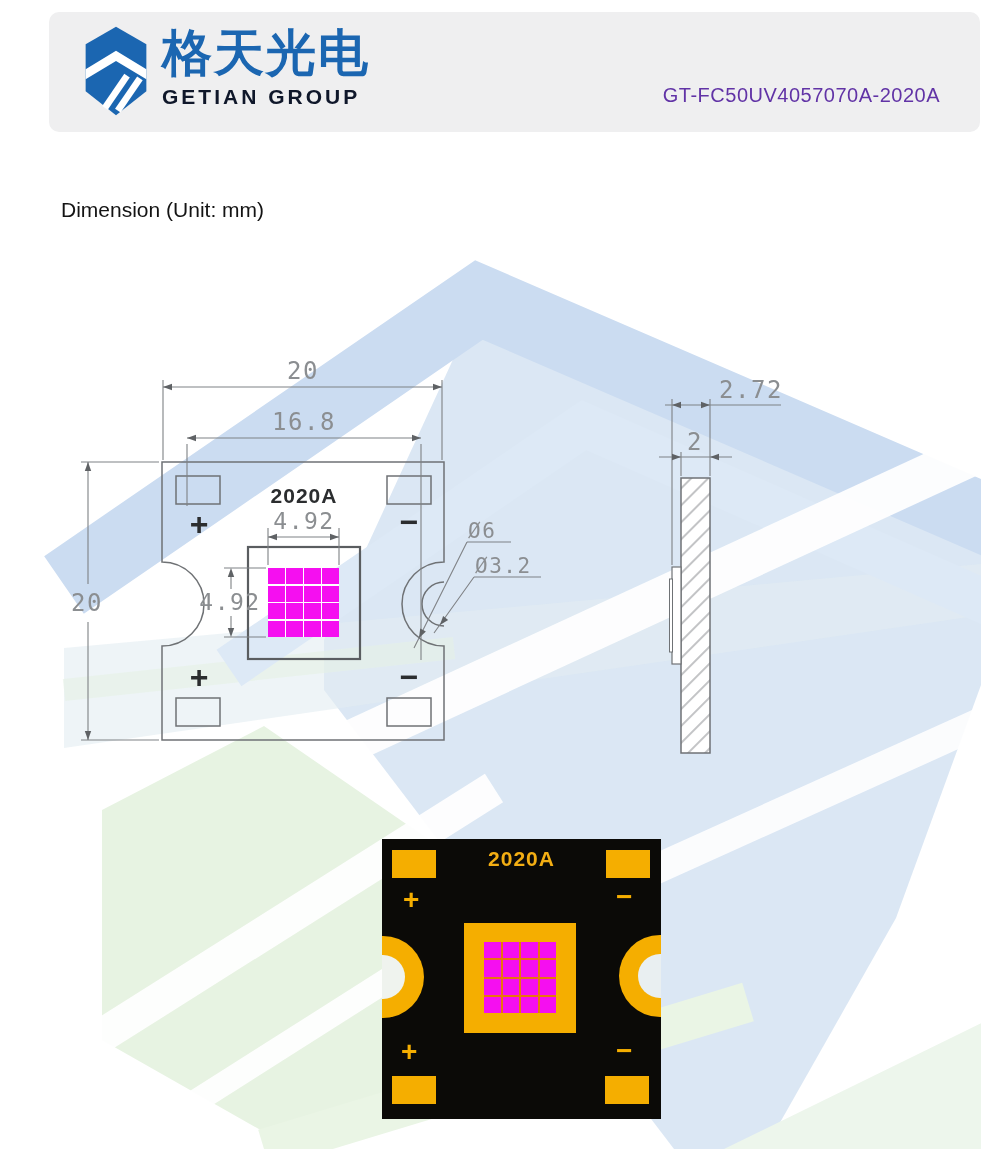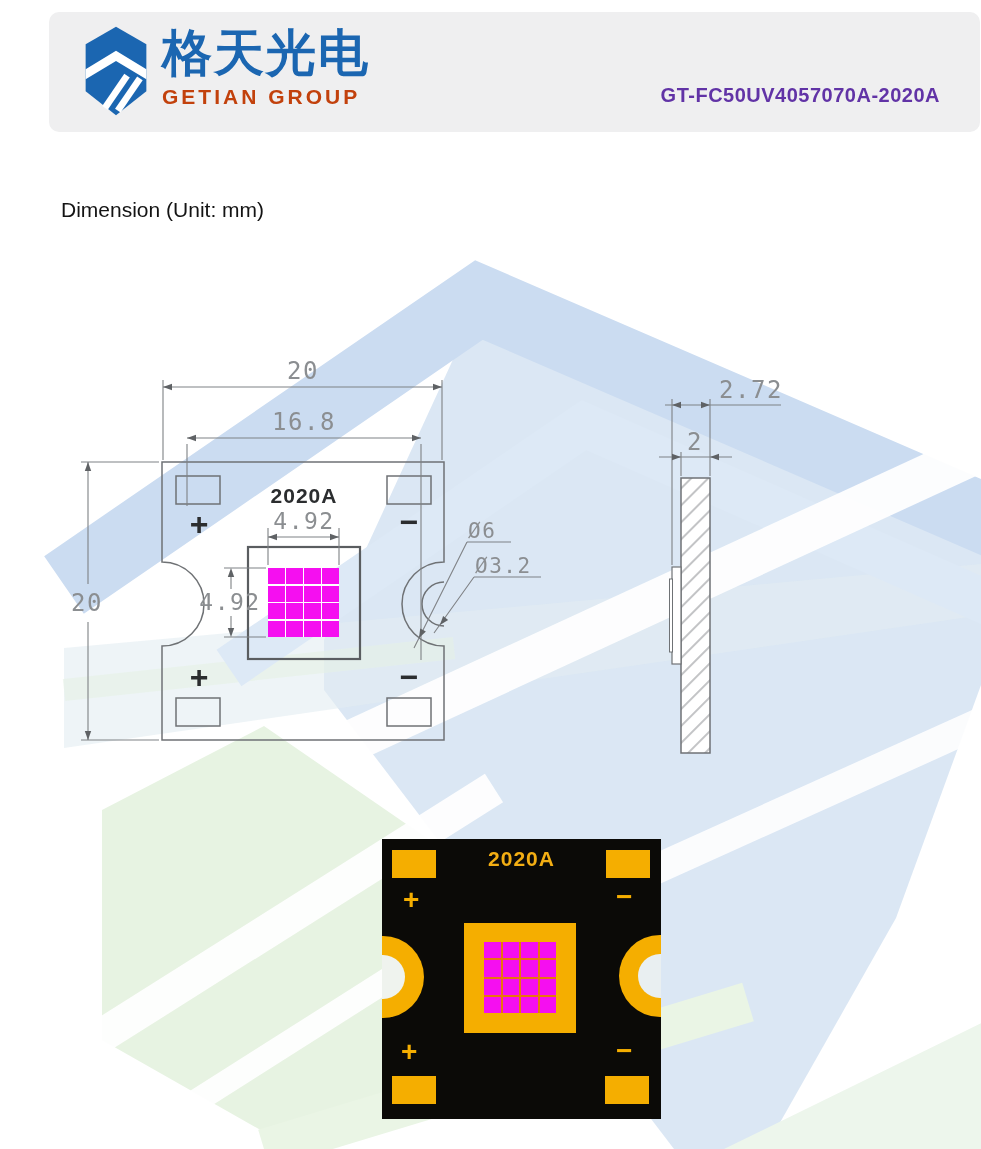--- a/index.html
+++ b/index.html
@@ -8,22 +8,22 @@
   .layer{position:absolute;left:0;top:0;}
 
   
   .header-bar{position:absolute;left:25px;top:12px;width:931px;height:120px;
               background:#efeff0;border-radius:10px;z-index:2;}
   .logo-wrap{position:absolute;left:33px;top:13px;display:flex;align-items:flex-start;}
   .logo-icon{width:68px;height:92px;}
   .logo-text{margin-left:12px;}
   .logo-cn{font-size:50px;line-height:56px;font-weight:bold;color:#1b66b1;
            font-family:"DejaVu Sans", sans-serif;letter-spacing:2px;}
-  .logo-en{font-size:21px;font-weight:bold;color:#c2410c;letter-spacing:3px;margin-top:4px;}
-  .part-number{position:absolute;right:40px;top:72px;font-size:20px;font-weight:bold;
+  .logo-en{font-size:21px;font-weight:bold;color:#0f172a;letter-spacing:3px;margin-top:4px;}
+  .part-number{position:absolute;right:40px;top:72px;font-size:20px;font-weight:normal;
                color:#6133a6;letter-spacing:.5px;}
 
   
   .section-title{position:absolute;left:37px;top:198px;font-size:21px;font-weight:normal;
                  color:#141414;z-index:2;}
 
   
   #watermark-svg{z-index:0;}
   #drawing-svg{z-index:3;pointer-events:none;}
 

